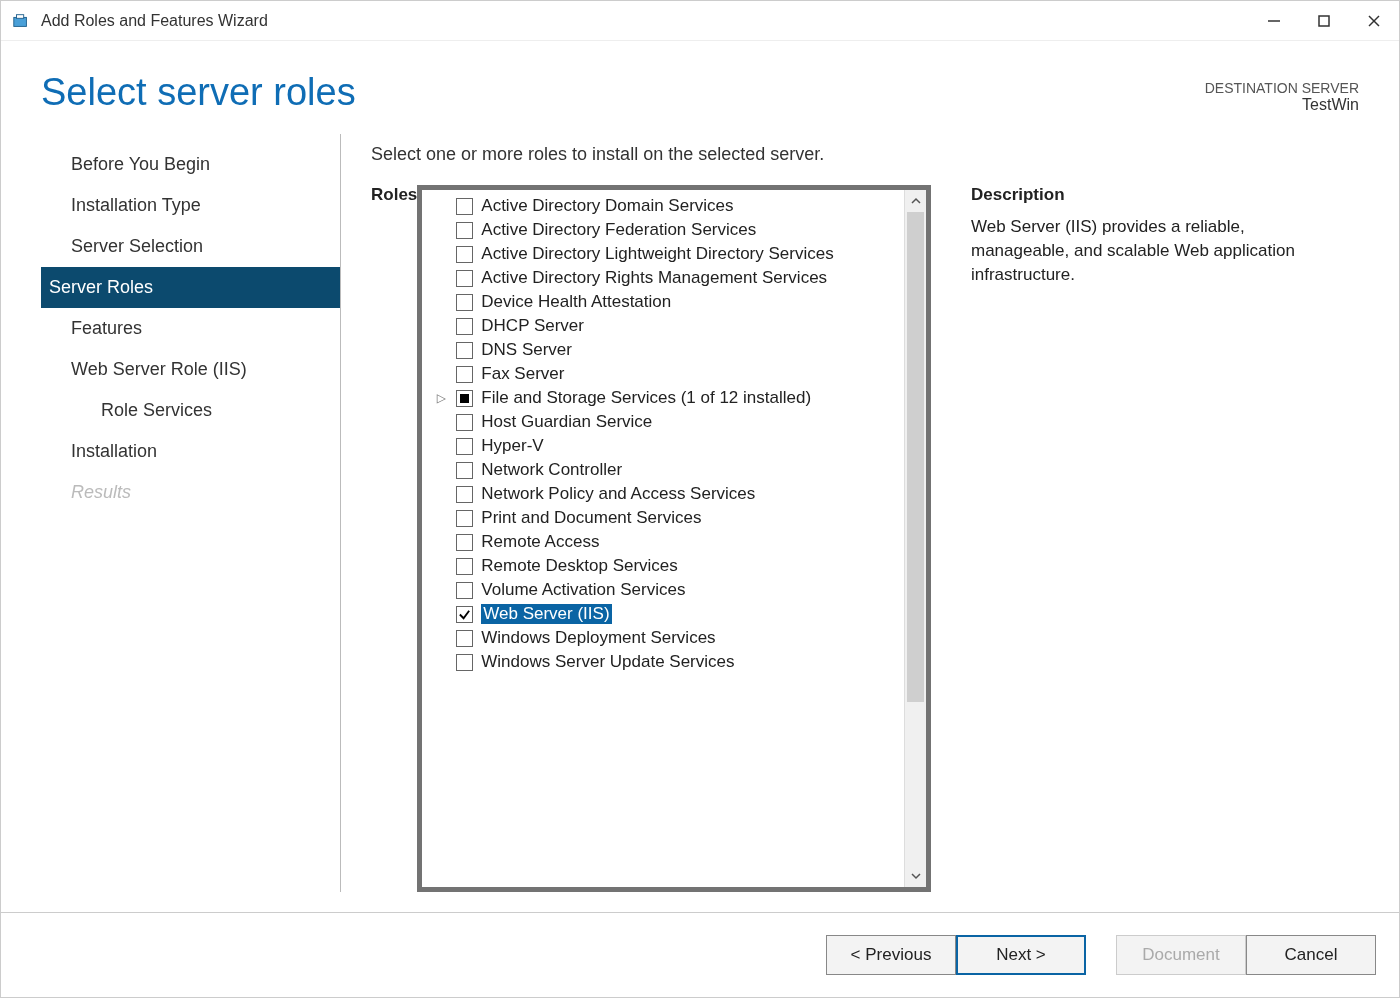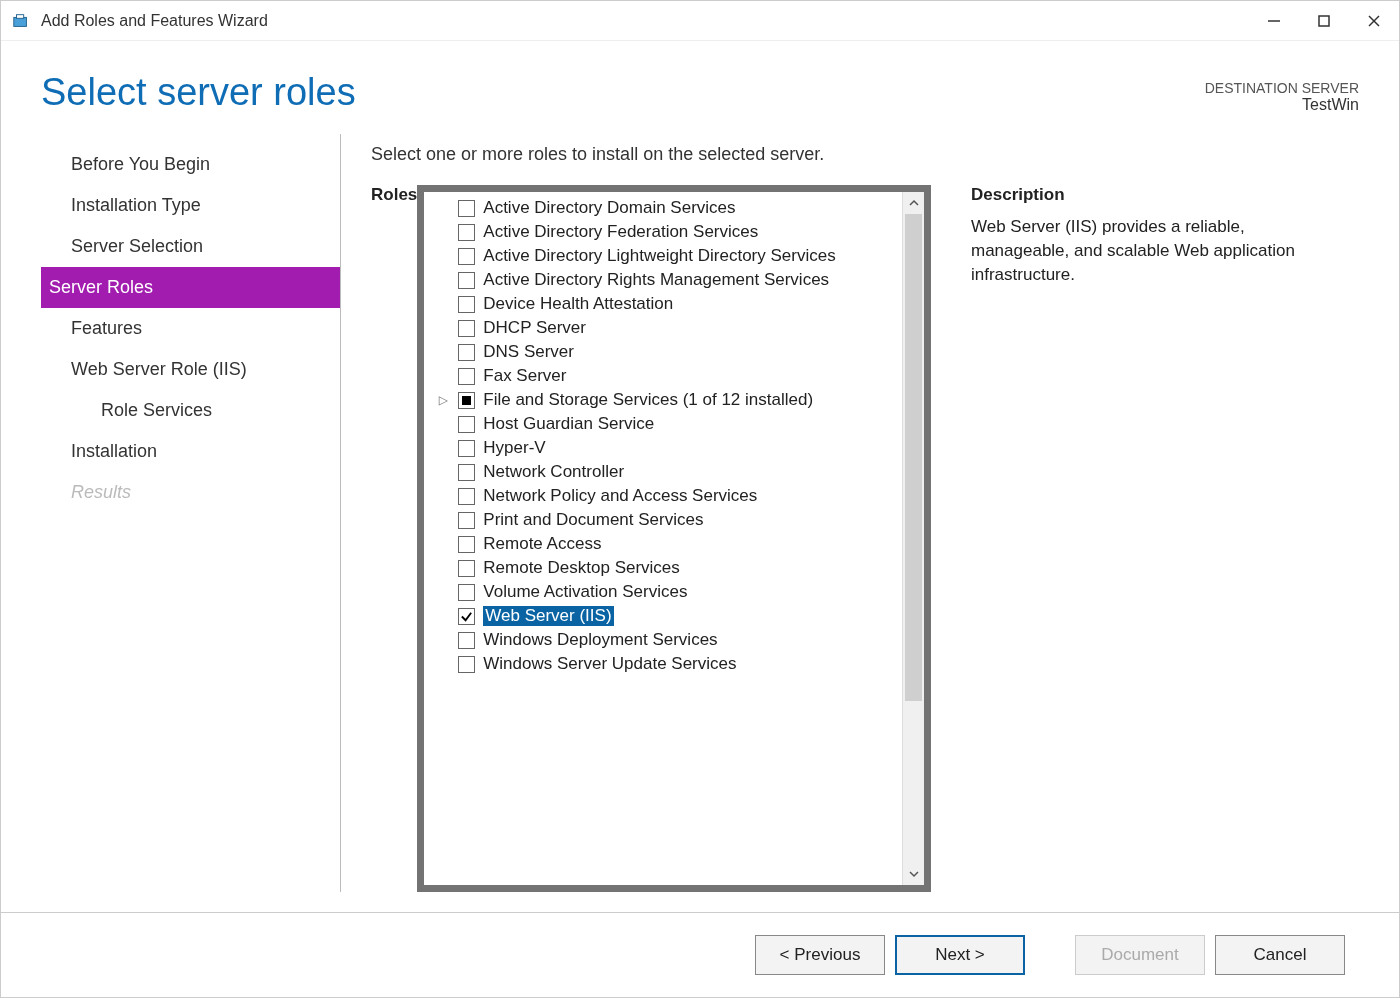--- a/index.html
+++ b/index.html
@@ -72,21 +72,21 @@
     padding-top: 10px;
   }
   .nav-item {
     padding: 10px 0 10px 30px;
     font-size: 18px;
     color: #333;
     cursor: pointer;
   }
   .nav-item.sub { padding-left: 60px; }
   .nav-item.selected {
-    background: #a21caf;
+    background: #0c4a6e;
     color: #fff;
     padding-left: 8px;
   }
   .nav-item.disabled { color: #bbb; cursor: default; font-style: italic; }
 
   .main {
     flex:1;
     display:flex;
     padding: 10px 0 0 30px;
     flex-direction: column;
@@ -107,21 +107,21 @@
     display:flex;
   }
   .col-label {
     font-size: 17px;
     font-weight: 600;
     color: #222;
     padding-bottom: 10px;
   }
   .roles-box {
     flex:1;
-    border: 7px solid #737373;
+    border: 5px solid #737373;
     background: #fff;
     display:flex;
     overflow:hidden;
   }
   .roles-list {
     flex:1;
     overflow-y: auto;
     padding: 4px 2px;
   }
   .role-row {
@@ -179,24 +179,23 @@
   }
   .desc-text {
     font-size: 17px;
     color:#222;
     line-height:1.4;
     max-width: 340px;
   }
 
   .footer {
     border-top: 1px solid #ccc;
-    padding: 22px 54px;
+    padding: 22px 23px;
     display:flex;
     justify-content:flex-end;
-    gap: 10px;
     background:#fff;
   }
   .btn {
     min-width: 130px;
     height: 40px;
     border: 1px solid #888;
     background: #f3f3f3;
     font-size: 17px;
     color:#222;
     display:flex; align-items:center; justify-content:center;

